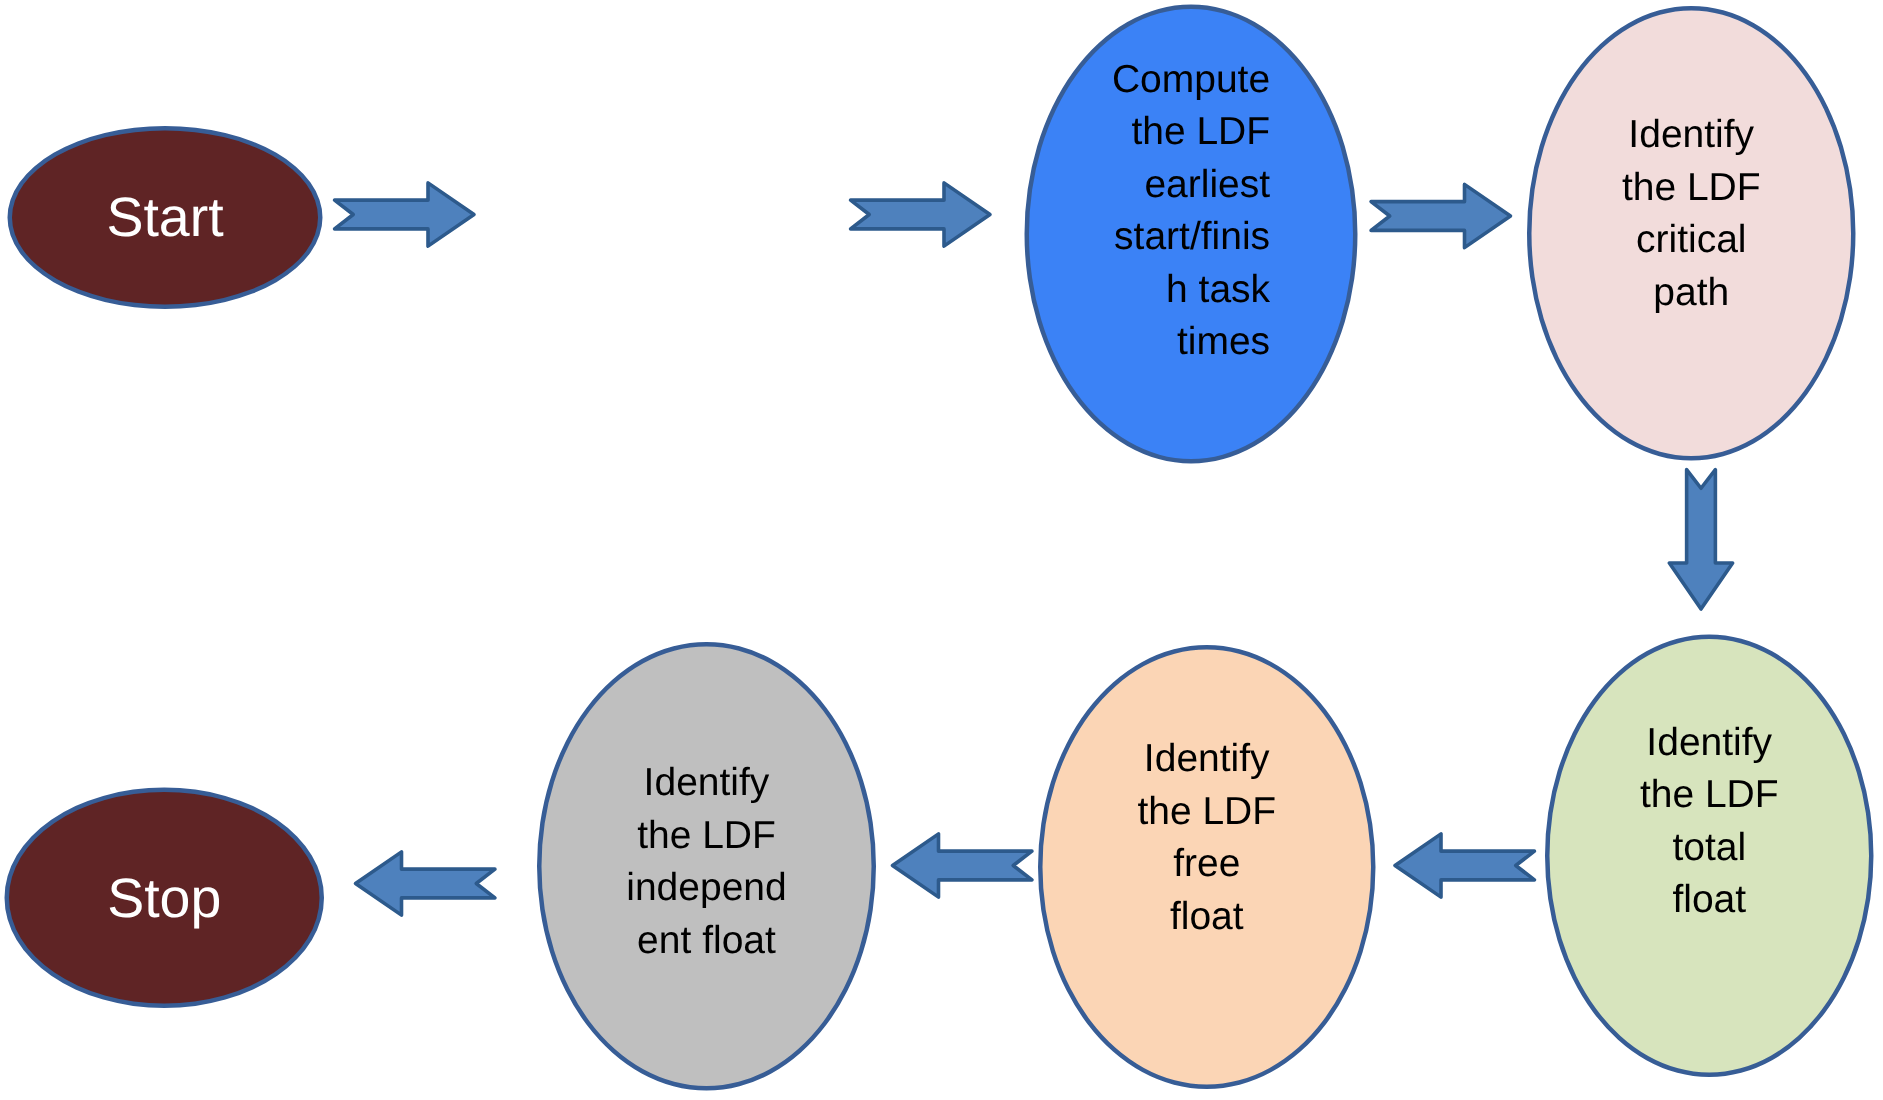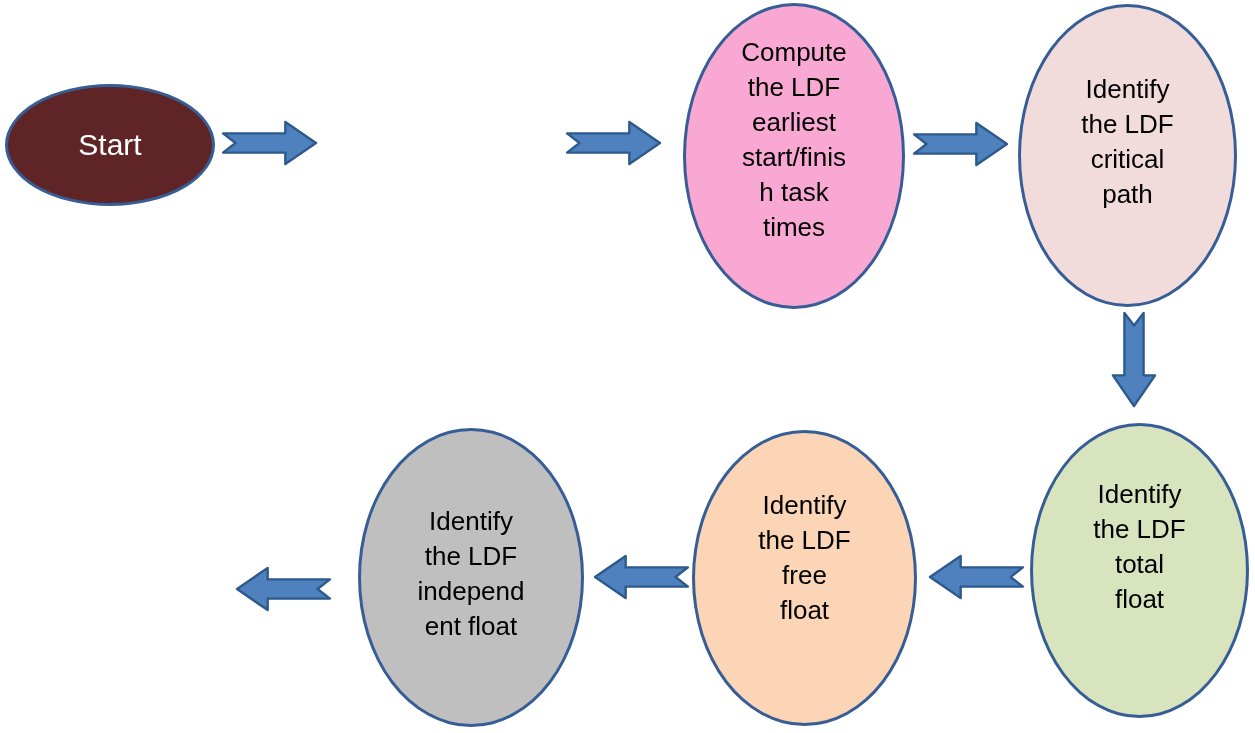--- a/index.html
+++ b/index.html
@@ -28,27 +28,27 @@
   .node .label {
     white-space: pre-line;
     font-size: 26px;
     line-height: 35px;
     color: #000000;
   }
   
   .terminal { background: #5F2425; }
   .terminal .label {
     color: #ffffff;
-    font-size: 30px;
+    font-size: 37px;
     line-height: 34px;
   }
   .n-start { left: 5px;    top: 84px;  width: 210px; height: 122px; }
   .n-draw  { left: 331px;  top: 2px;   width: 214px; height: 303px; background: #92D050; }
   .n-draw .label { transform: translateY(-12px); }
-  .n-compute { left: 683px; top: 3px;  width: 222px; height: 306px; background: #f9a8d4; }
+  .n-compute { left: 683px; top: 3px;  width: 222px; height: 306px; background: #3b82f6; text-align: right; }
   .n-compute .label { transform: translateY(-16px); }
   .n-critical { left: 1018px; top: 4px; width: 219px; height: 303px; background: #F2DCDB; }
   .n-critical .label { transform: translateY(-14px); }
   .n-total { left: 1030px; top: 423px; width: 219px; height: 295px; background: #D7E4BD; }
   .n-total .label { transform: translateY(-24px); }
   .n-free  { left: 692px;  top: 430px; width: 225px; height: 296px; background: #FBD5B5; }
   .n-free .label { transform: translateY(-20px); }
   .n-indep { left: 358px;  top: 428px; width: 226px; height: 299px; background: #BFBFBF; }
   .n-indep .label { transform: translateY(-4px); }
   .n-stop  { left: 3px;    top: 525px; width: 213px; height: 147px; }
@@ -112,20 +112,23 @@
 float</span>
   </div>
 
   <div class="node n-indep">
     <span class="label">Identify
 the LDF
 independ
 ent float</span>
   </div>
 
+  <div class="node terminal n-stop">
+    <span class="label">Stop</span>
+  </div>
 
   <svg class="arrow a1" viewBox="0 0 100 48">
     <polygon points="1,14 66,14 66,2 98,24 66,46 66,34 1,34 14,24"></polygon>
   </svg>
   <svg class="arrow a2" viewBox="0 0 100 48">
     <polygon points="1,14 66,14 66,2 98,24 66,46 66,34 1,34 14,24"></polygon>
   </svg>
   <svg class="arrow a3" viewBox="0 0 100 48">
     <polygon points="1,14 66,14 66,2 98,24 66,46 66,34 1,34 14,24"></polygon>
   </svg>

